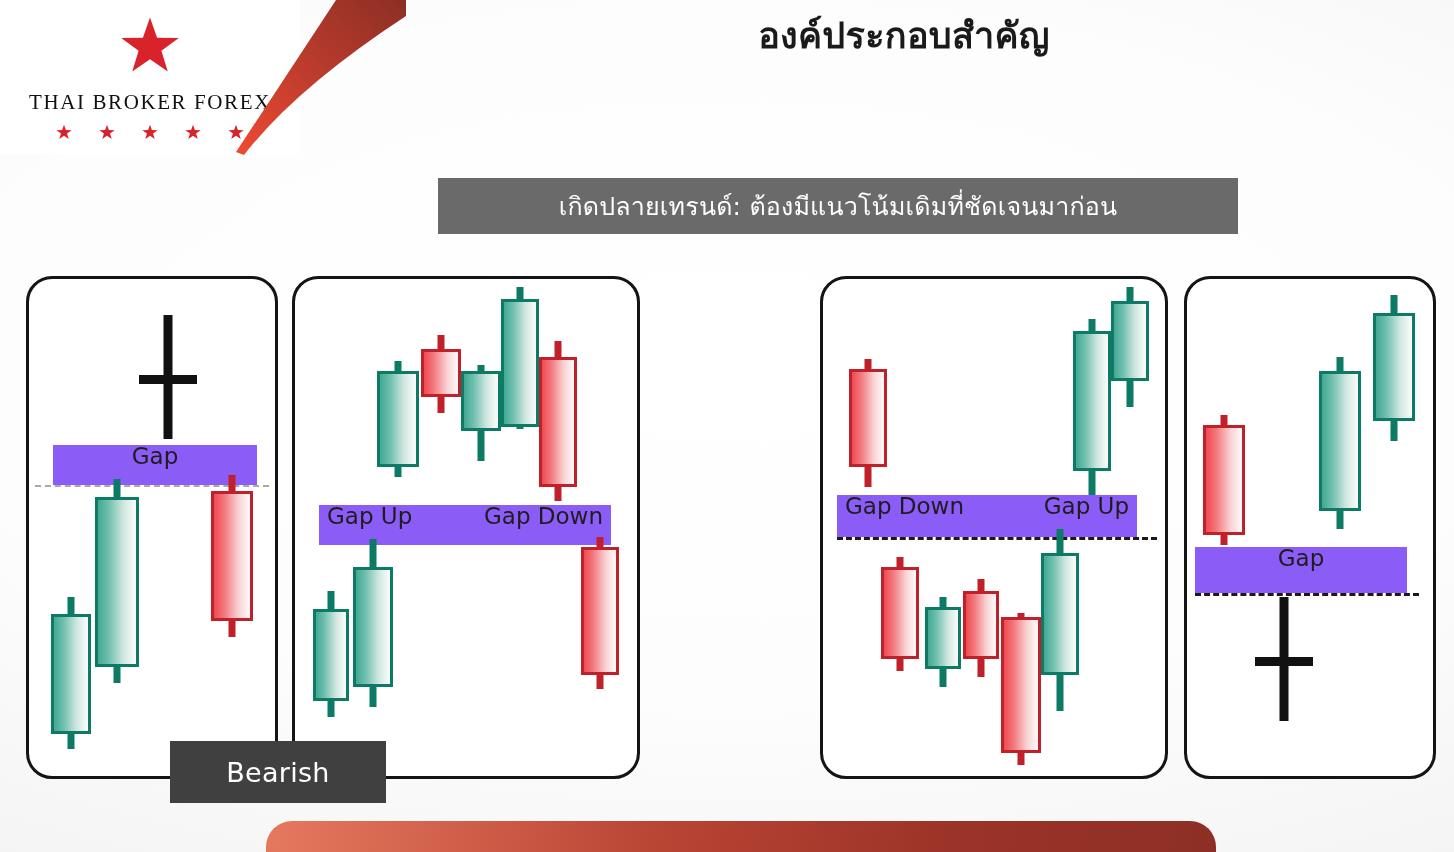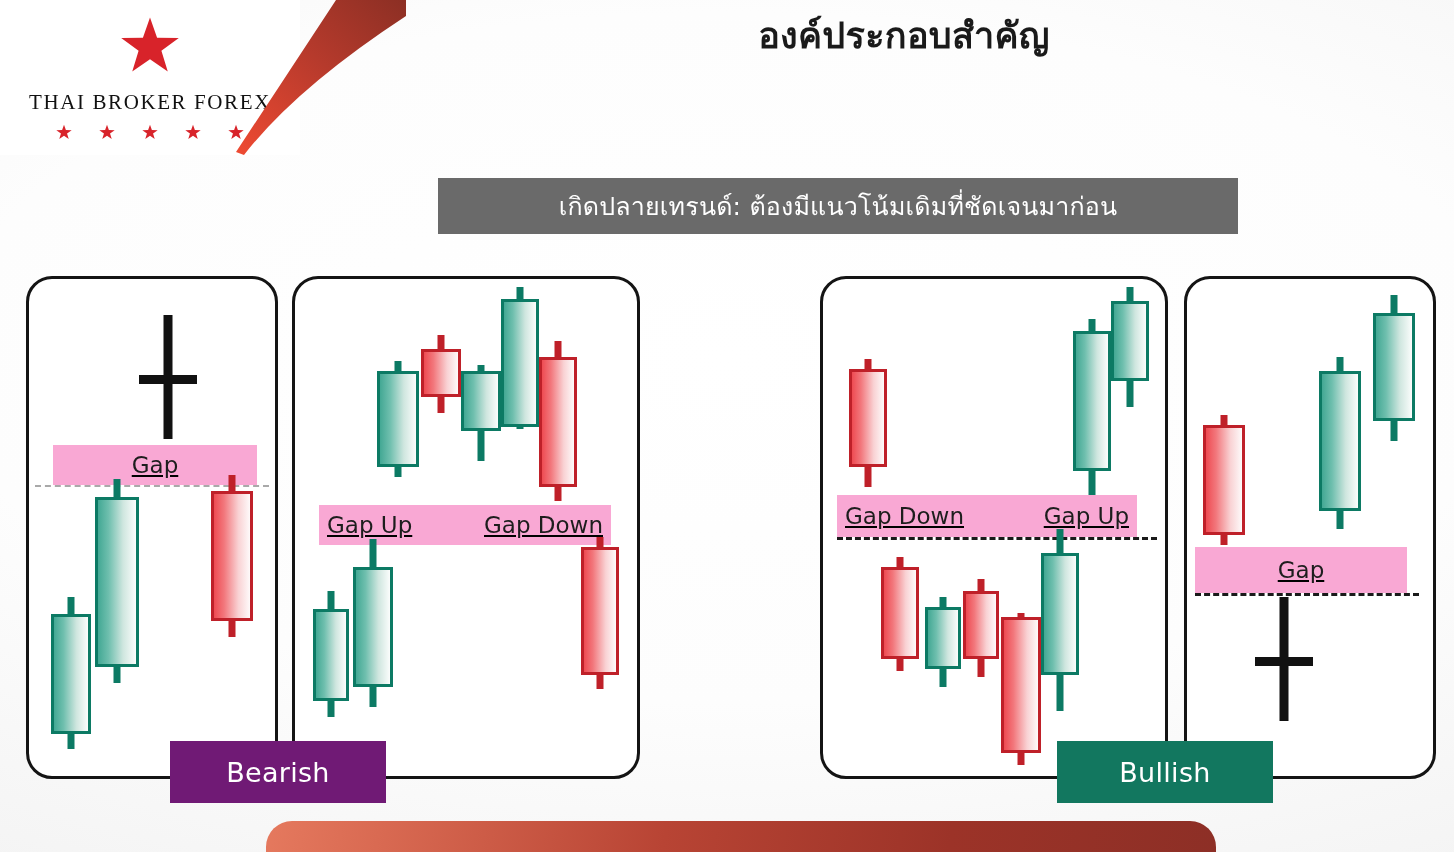--- a/index.html
+++ b/index.html
@@ -45,30 +45,30 @@
   .candle.up .body{border-color:#0c7a64;background:linear-gradient(to right,#43a894 0%,#6fbfae 28%,#cfe6df 66%,#fbfdfc 100%);}
   .candle.down .wick{background:#bf2029;}
   .candle.down .body{border-color:#bf2029;background:linear-gradient(to right,#ee4b52 0%,#f2777c 28%,#f9d2d4 68%,#fefafa 100%);}
 
   
   .doji{position:absolute;}
   .doji .v{position:absolute;left:50%;transform:translateX(-50%);width:9px;top:0;bottom:0;background:#111;}
   .doji .h{position:absolute;left:0;right:0;height:9px;background:#111;}
 
   
-  .gap-band{position:absolute;background:#f9a8d4;display:flex;align-items:center;box-sizing:border-box;text-decoration:underline;}
+  .gap-band{position:absolute;background:#8b5cf6;display:flex;align-items:flex-start;box-sizing:border-box;}
   .gap-band .gap-label{font-size:23px;color:#1d1d1d;white-space:nowrap;line-height:1;}
   .gap-band.center{justify-content:center;}
   .gap-band.split{justify-content:space-between;padding:0 8px;}
   .dash-line{position:absolute;border-top:3px dashed #1a1a1a;height:0;}
   .dash-line.faint{border-top:2px dashed #a9a9a9;}
 
   
   .badge{position:absolute;display:flex;align-items:center;justify-content:center;color:#fff;font-size:27px;letter-spacing:.3px;}
-  #badge-bearish{left:170px;top:741px;width:216px;height:62px;background:#701a75;}
+  #badge-bearish{left:170px;top:741px;width:216px;height:62px;background:#404040;}
   #badge-bullish{left:1057px;top:741px;width:216px;height:62px;background:#12775f;}
 
   
   .bottom-bar{position:absolute;left:266px;top:821px;width:950px;height:31px;
     border-radius:26px 26px 0 0;
     background:linear-gradient(100deg,#e5795e 0%,#d96a52 12%,#b84434 42%,#9c3328 72%,#8d2f26 100%);}
 </style>
 </head>
 <body>
 
@@ -266,19 +266,16 @@
         <div class="v"></div>
         <div class="h" style="top:60px;"></div>
       </div>
 
     </div>
   </div>
 
   <div class="badge" id="badge-bearish">
     <span>Bearish</span>
   </div>
-  <div class="badge" id="badge-bullish">
-    <span>Bullish</span>
-  </div>
 
   <div class="bottom-bar"></div>
 
 </div>
 
 </body></html>

